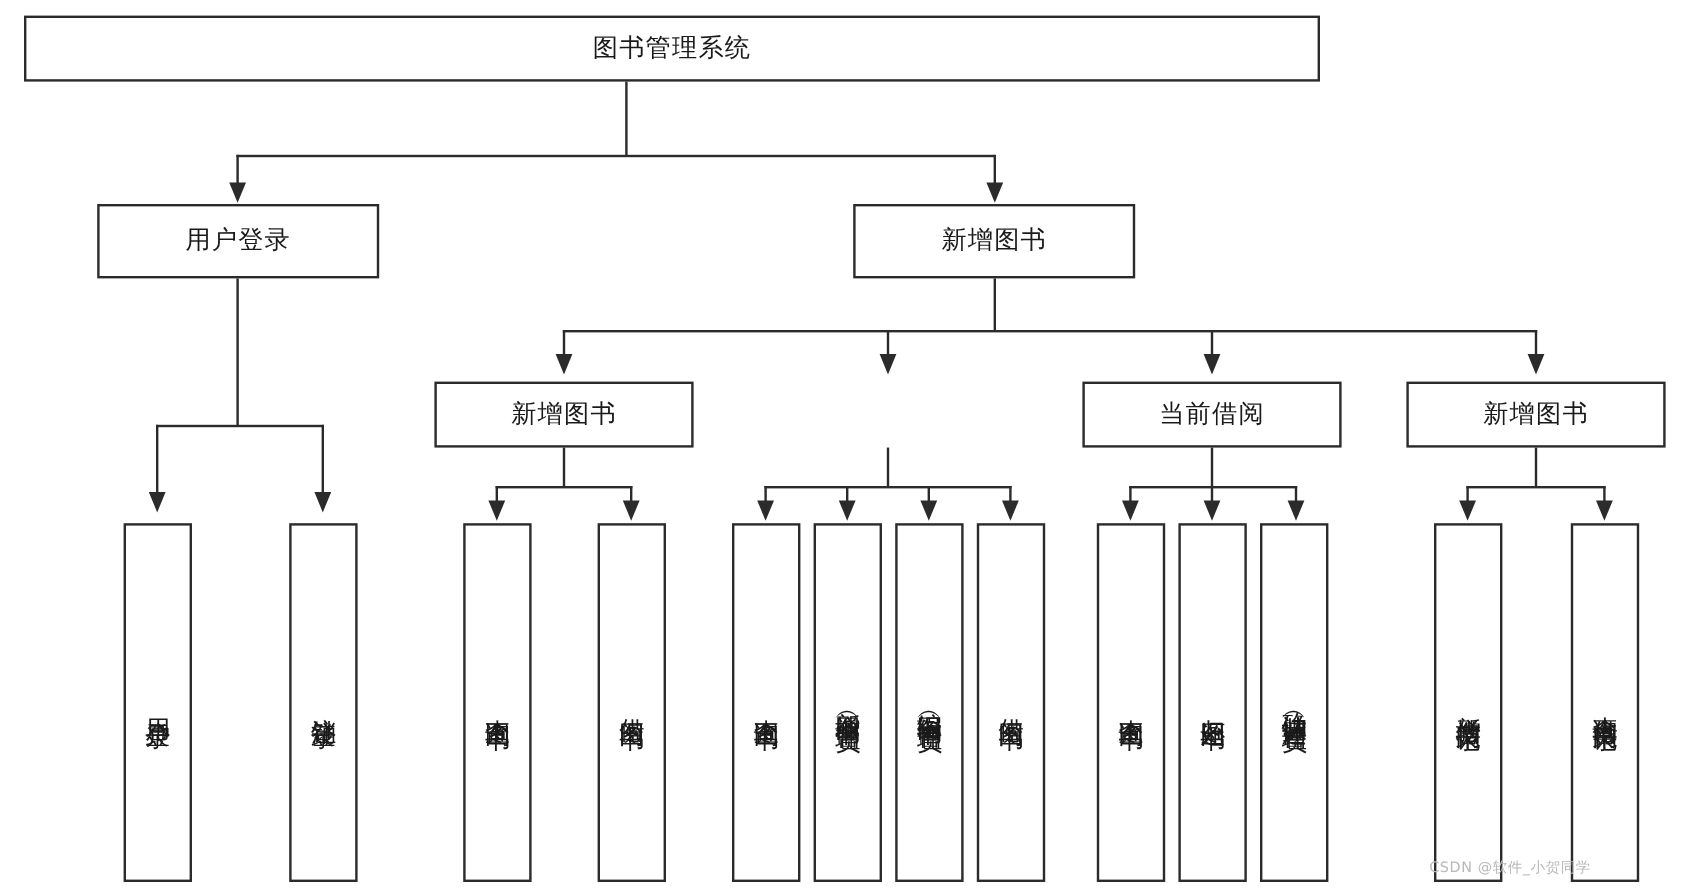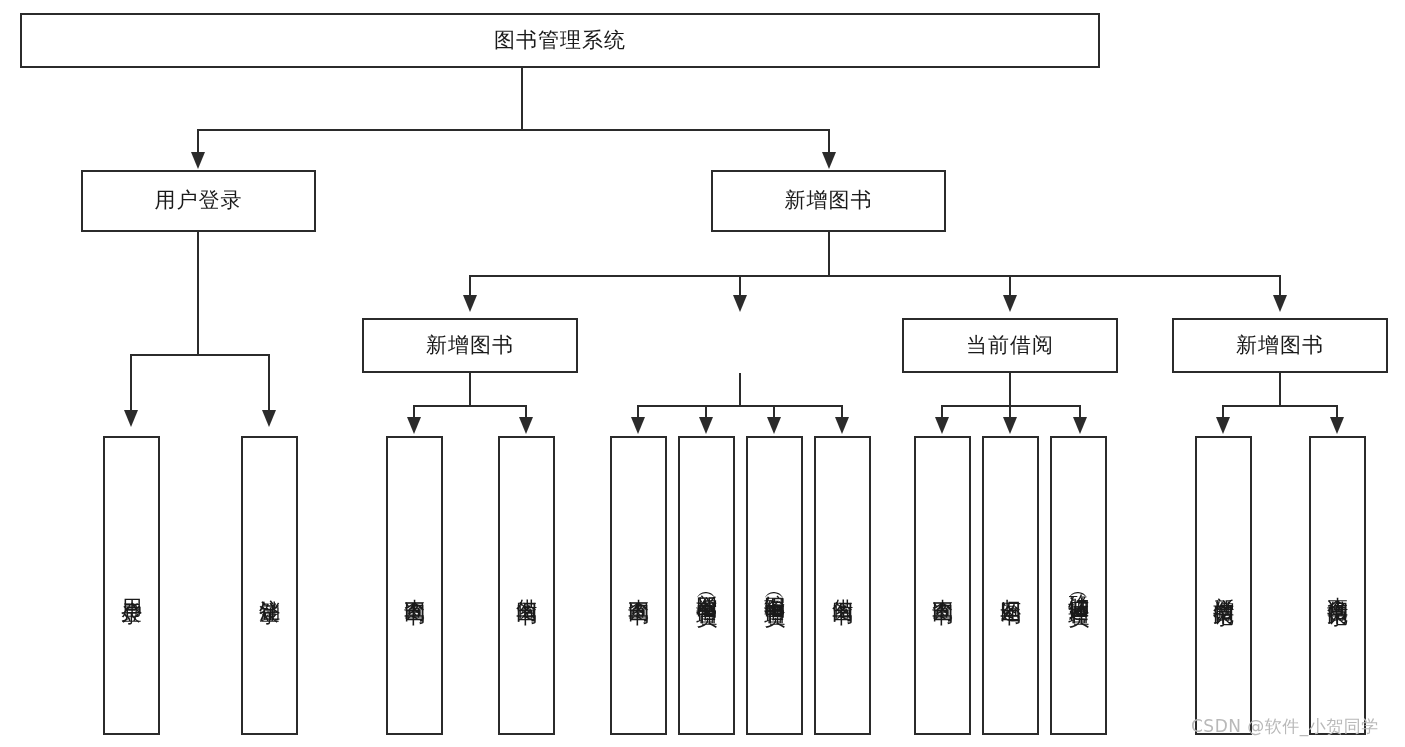--- a/index.html
+++ b/index.html
@@ -65,21 +65,21 @@
     width: 0;
     height: 0;
     border-left: 7px solid transparent;
     border-right: 7px solid transparent;
     border-top: 17px solid #2b2b2b;
   }
   
   #watermark {
     position: absolute;
     color: #b9b9b9;
-    font-size: 17px;
+    font-size: 12px;
     white-space: nowrap;
     letter-spacing: 0.5px;
     pointer-events: none;
   }
 </style>
 </head>
 <body>
 
 <div id="canvas">
 

